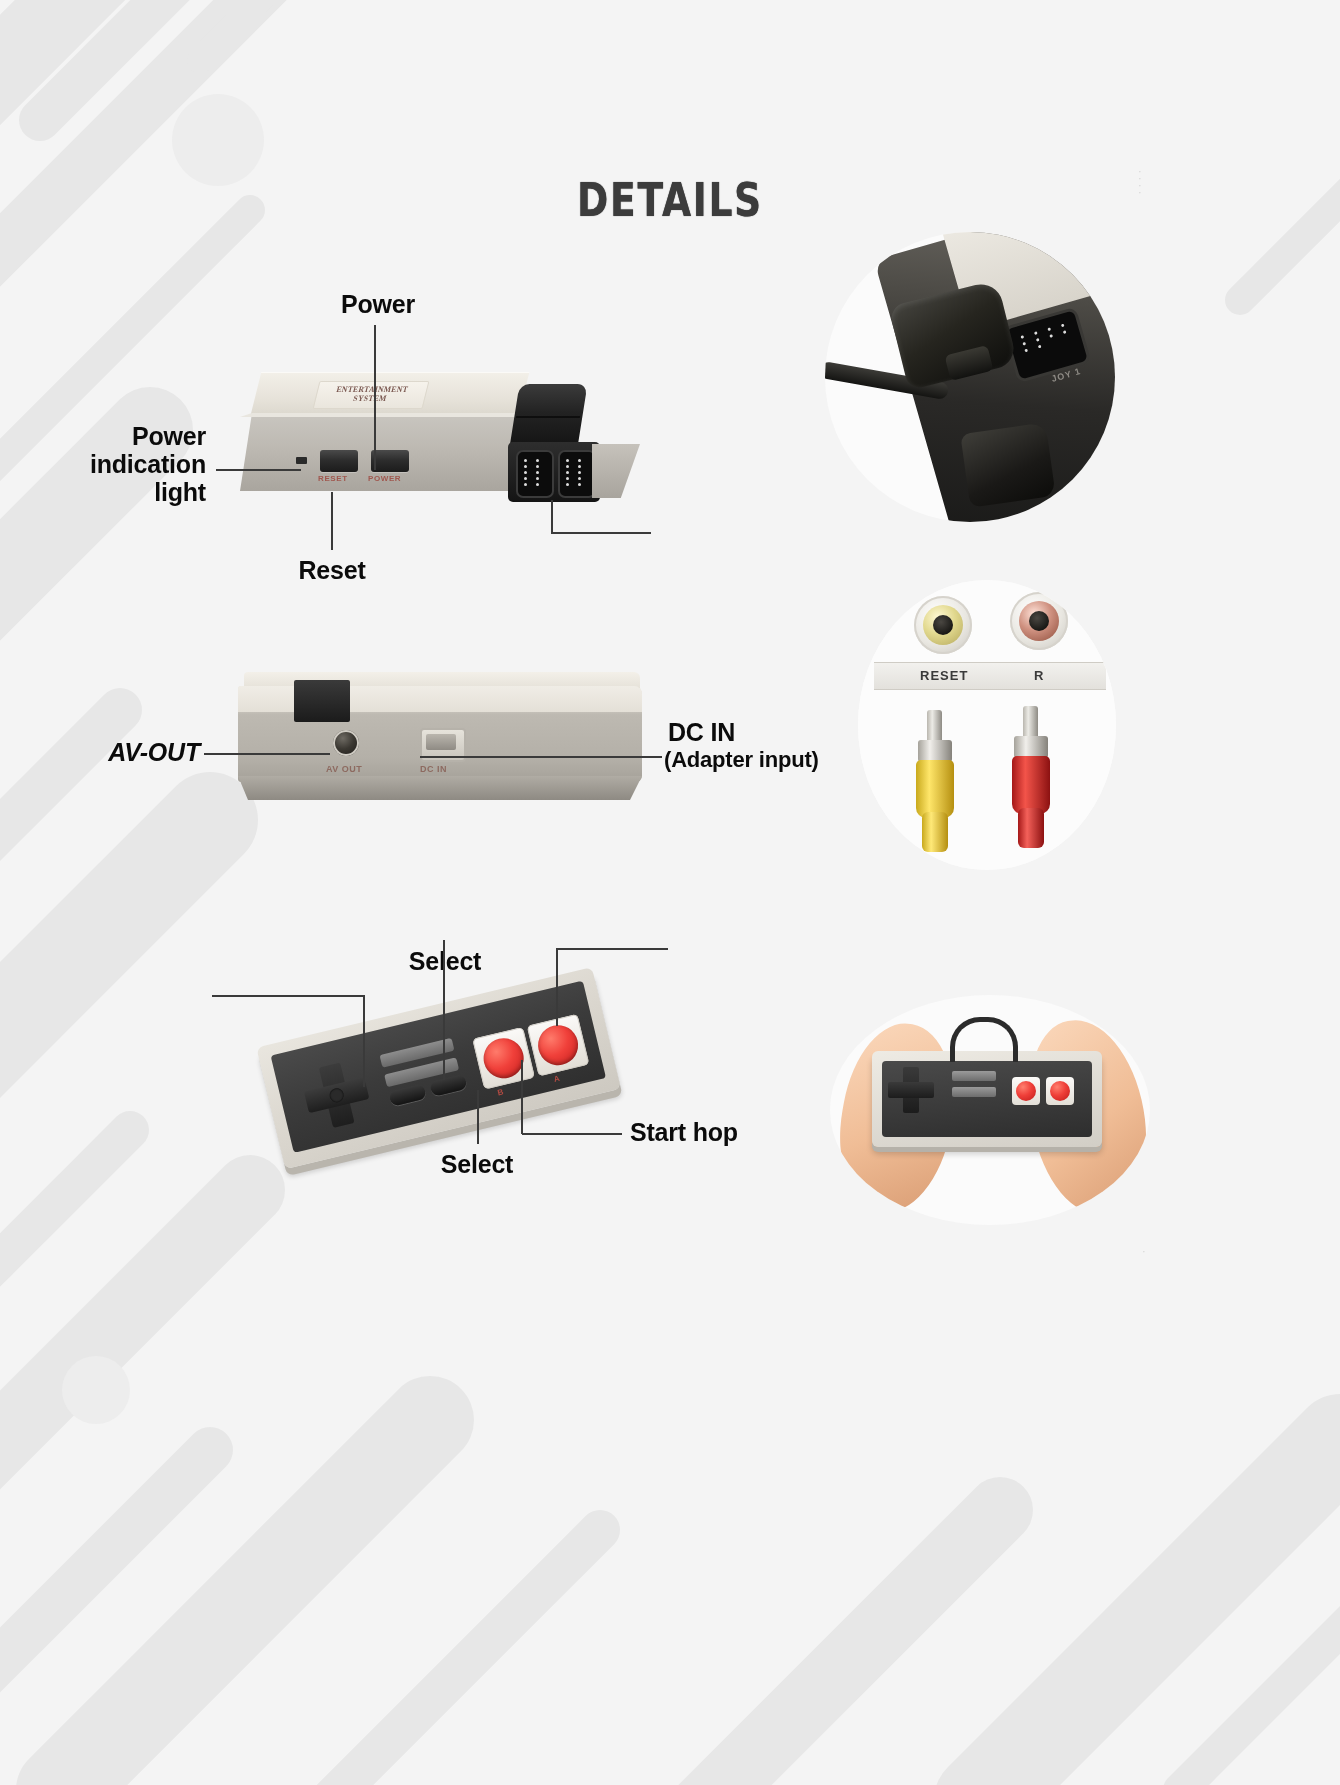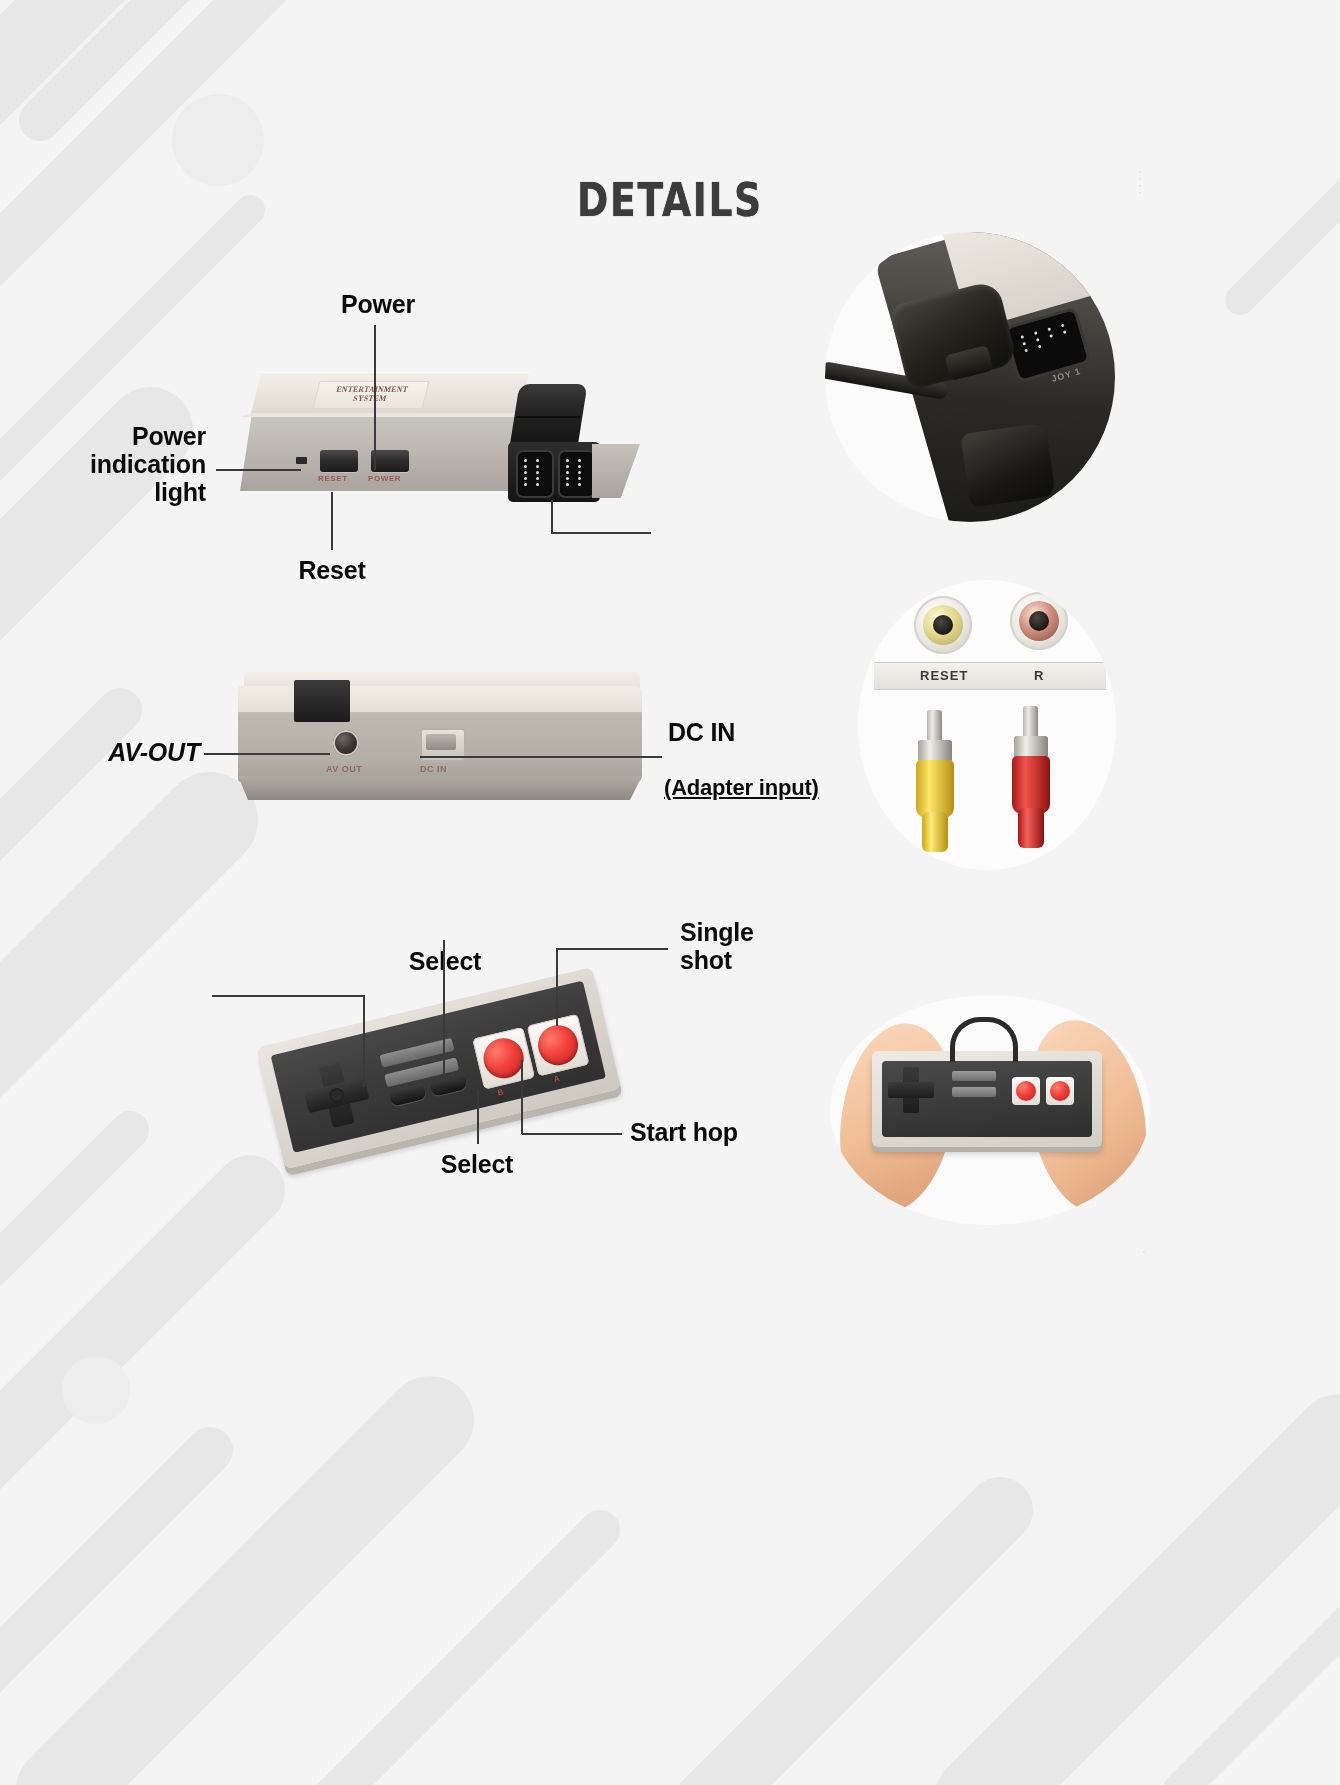--- a/index.html
+++ b/index.html
@@ -450,21 +450,21 @@
     <div id="c2-dc"></div>
     <div id="c2-dc-inner"></div>
     <div class="c2-cap" id="c2-cap-av">AV OUT</div>
     <div class="c2-cap" id="c2-cap-dc">DC IN</div>
   </div>
 
   <div class="label r" style="left:60px;top:738px;width:140px;font-style:italic;">AV-OUT</div>
   <div class="lead h" style="left:204px;top:753px;width:126px;"></div>
 
   <div class="label l" style="left:668px;top:718px;width:240px;">DC IN</div>
-  <div class="label l sub" style="left:664px;top:776px;width:260px;text-decoration:underline;">(Adapter input)</div>
+  <div class="label l sub" style="left:664px;top:748px;width:260px;">(Adapter input)</div>
   <div class="lead h" style="left:420px;top:756px;width:242px;"></div>
 
   <div class="circle" id="circ2">
     <div id="circ2-inner"></div>
     <div class="rca-jack" id="jack-y">
       <div class="ring"></div>
         <div class="col"></div>
         <div class="hole"></div>
     </div>
     <div class="rca-jack" id="jack-r">
@@ -510,22 +510,20 @@
     <div class="pad-redcap" id="cap-b">B</div>
     <div class="pad-redcap" id="cap-a">A</div>
   </div>
 
   <div class="label c" style="left:355px;top:905px;width:180px;margin-top:42px;">Select</div>
   <div class="lead v" style="left:443px;top:940px;height:140px;"></div>
 
   <div class="lead h" style="left:212px;top:995px;width:152px;"></div>
   <div class="lead v" style="left:363px;top:995px;height:92px;"></div>
 
-  <div class="label l" style="left:680px;top:918px;width:180px;">Single
-shot</div>
   <div class="lead h" style="left:556px;top:948px;width:112px;"></div>
   <div class="lead v" style="left:556px;top:948px;height:78px;"></div>
 
   <div class="label l" style="left:630px;top:1118px;width:240px;">Start hop</div>
   <div class="lead h" style="left:522px;top:1133px;width:100px;"></div>
   <div class="lead v" style="left:521px;top:1060px;height:74px;"></div>
 
   <div class="label c" style="left:392px;top:1150px;width:170px;">Select</div>
   <div class="lead v" style="left:477px;top:1090px;height:54px;"></div>
 

